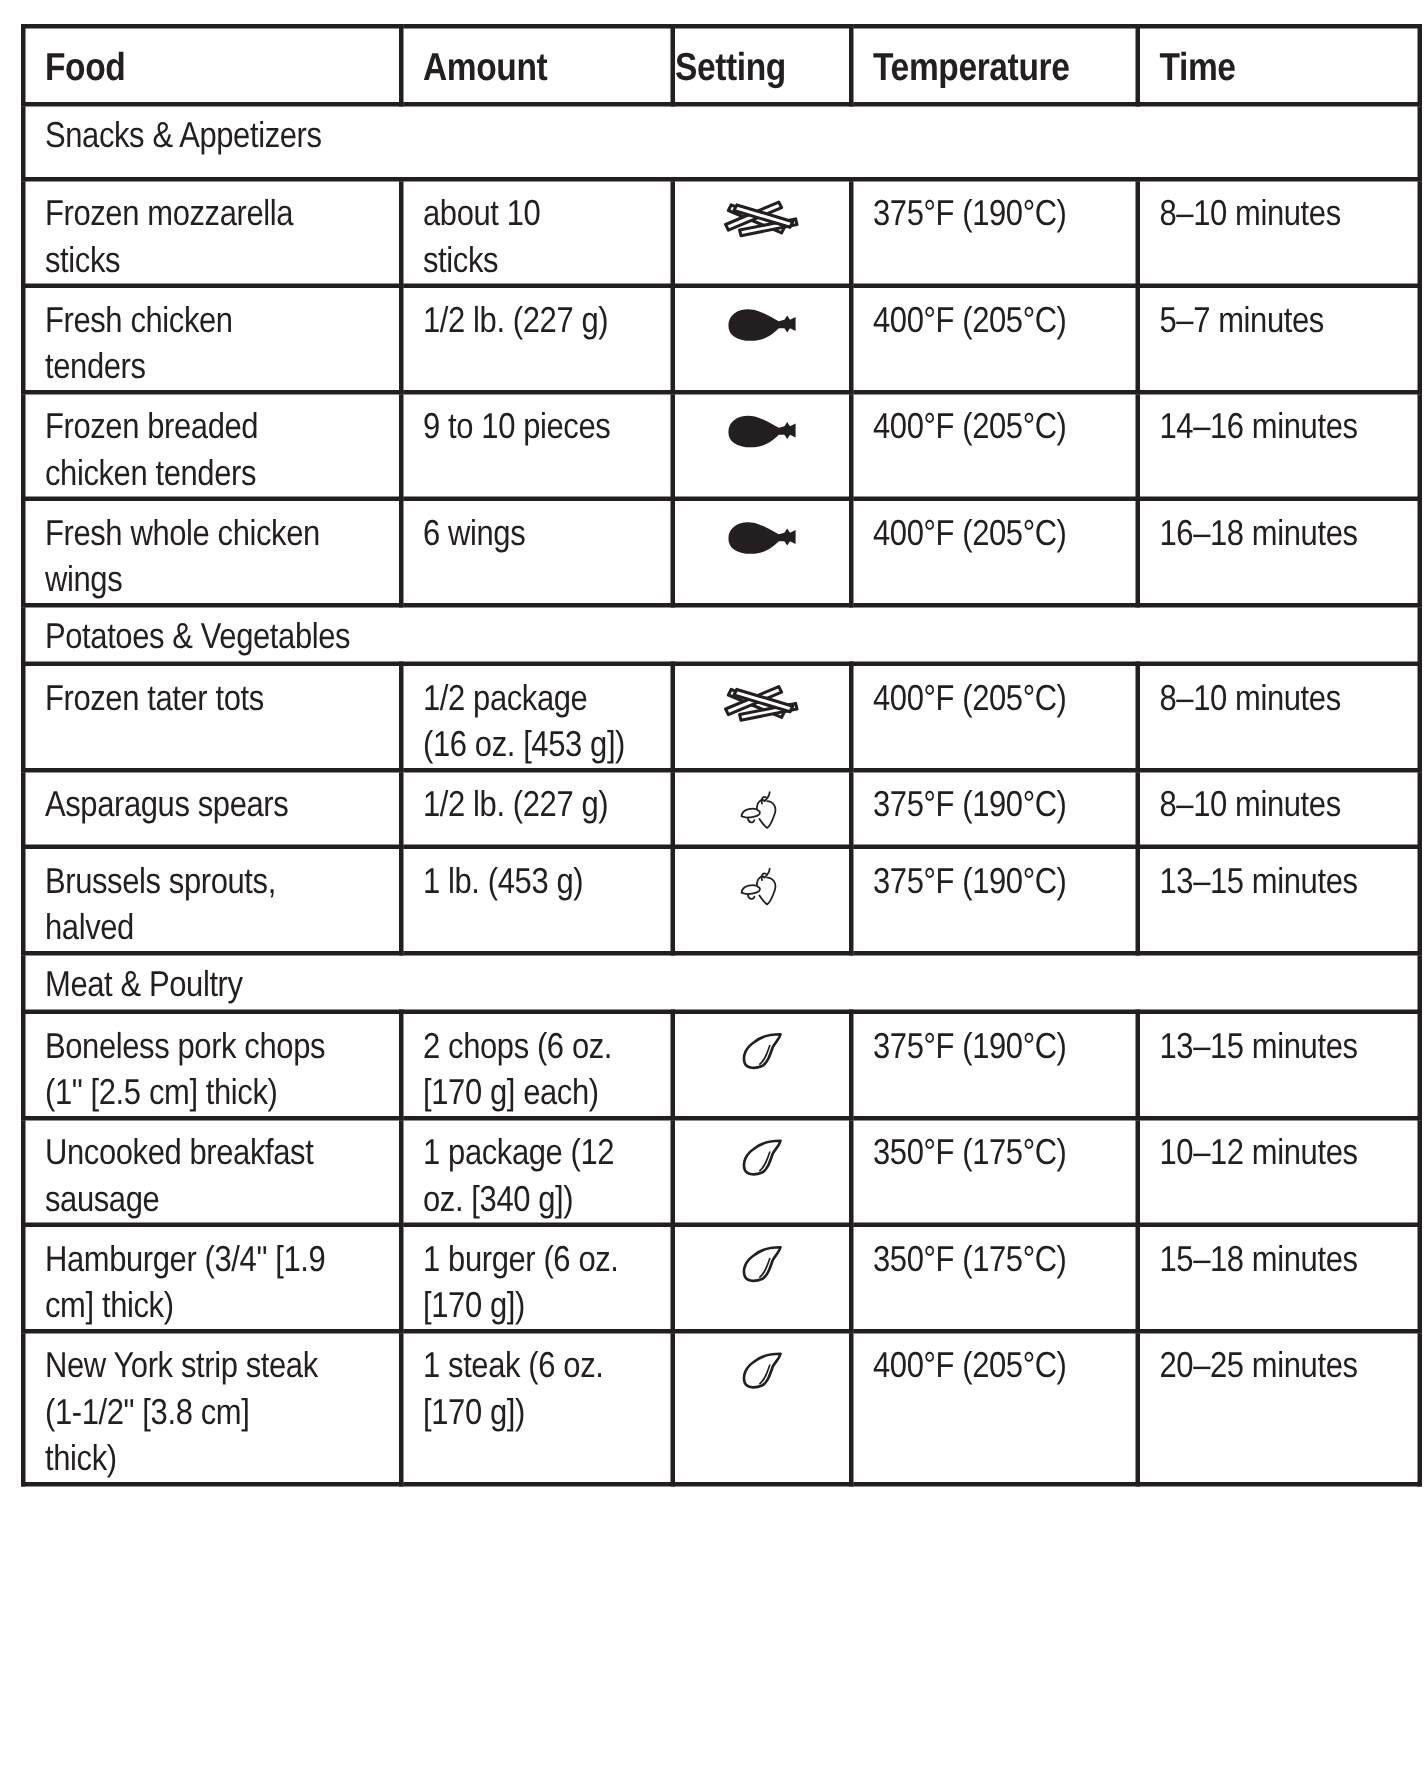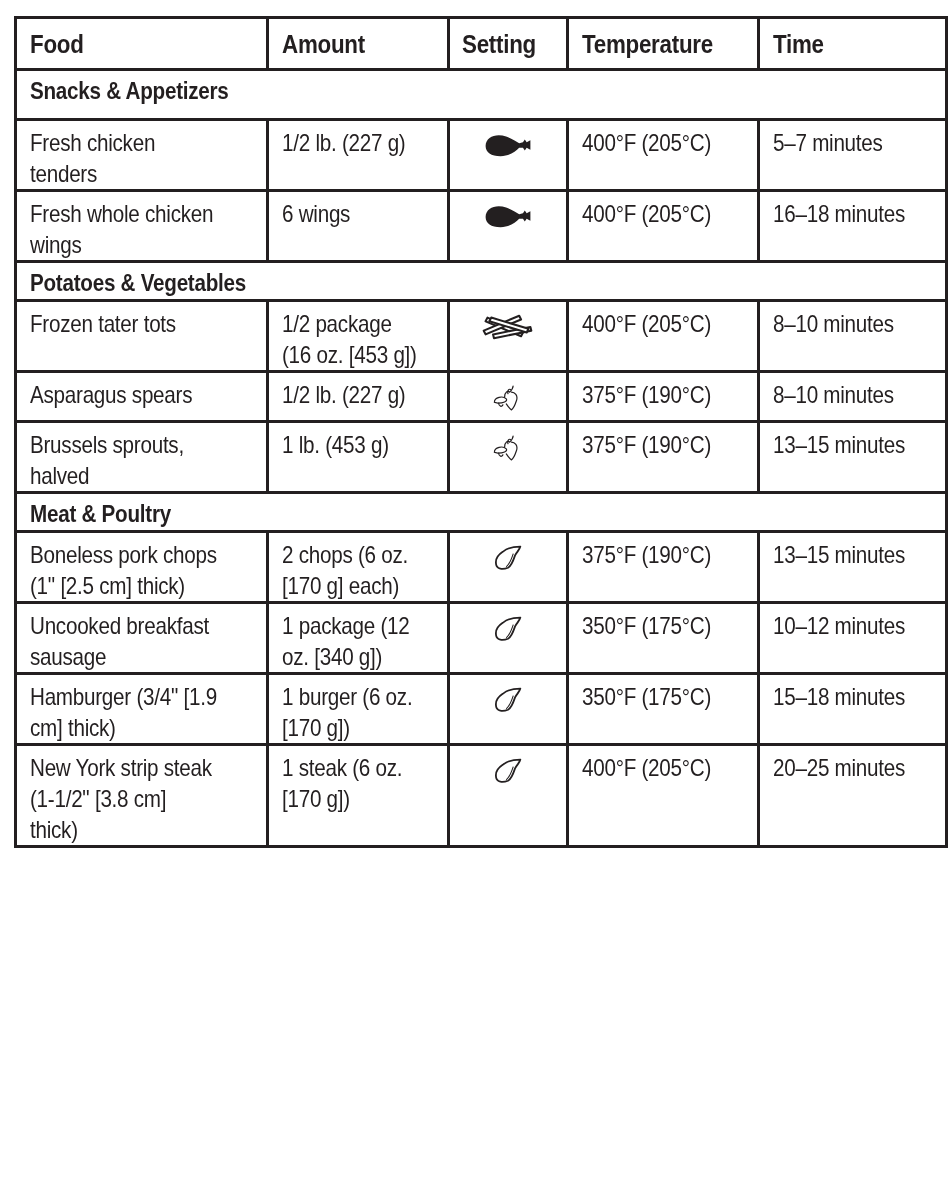--- a/index.html
+++ b/index.html
@@ -8,21 +8,21 @@
     position:absolute; left:14px; top:16px;
     width:931px; border-collapse:collapse; table-layout:fixed;
   }
   table.cook td, table.cook th {
     border:3px solid #231f20; vertical-align:top; text-align:left;
     padding:6px 0 0 13px; font-size:24px; line-height:31px;
     letter-spacing:-0.3px; font-weight:normal;
     transform-origin:left top;
   }
   table.cook th { font-weight:bold; font-size:26px; vertical-align:middle; padding-top:2px; }
-  table.cook td.cat { font-weight:bold; font-size:24px; padding-top:4px; vertical-align:top; }
+  table.cook td.cat { font-weight:normal; font-size:24px; padding-top:4px; vertical-align:top; }
   .narrow { display:inline-block; transform:scaleX(0.86); transform-origin:left top; white-space:nowrap; }
   table.cook td.icon { text-align:center; padding:10px 0 0 0; }
   .icon svg { display:inline-block; }
   col.c1 { width:252px; } col.c2 { width:181px; } col.c3 { width:119px; } col.c4 { width:191px; } col.c5 { width:188px; }
   tr.hdr { height:52px; }
   tr.cat1 { height:50px; }
   tr.cat2 { height:39px; }
   tr.r70 { height:70px; }
   tr.r50 { height:50px; }
   tr.r102 { height:102px; }
@@ -66,43 +66,73 @@
       <col class="c1">
       <col class="c2">
       <col class="c3">
       <col class="c4">
       <col class="c5">
     </colgroup>
   <thead>
     <tr class="hdr">
       <th><span class="narrow">Food</span></th>
       <th><span class="narrow">Amount</span></th>
-      <th style="padding-left:12px"><span class="narrow">Setting</span></th>
+      <th style="padding-left:0"><span class="narrow">Setting</span></th>
       <th><span class="narrow">Temperature</span></th>
       <th><span class="narrow">Time</span></th>
     </tr>
   </thead>
   <tbody id="tbody">
       <tr class="cat1">
         <td colspan="5" class="cat"><span class="narrow">Snacks &amp; Appetizers</span></td>
       </tr>
       <tr class="r70">
         <td>
+          <span class="narrow" style="display: block;">Frozen mozzarella</span>
+          <span class="narrow" style="display: block;">sticks</span>
+        </td>
+        <td>
+          <span class="narrow" style="display: block;">about 10</span>
+          <span class="narrow" style="display: block;">sticks</span>
+        </td>
+        <td class="icon"><span class="icon"><svg width="56" height="28">
+              <use href="#sym-fries"></use>
+            </svg></span></td>
+        <td><span class="narrow">375°F (190°C)</span></td>
+        <td><span class="narrow">8–10 minutes</span></td>
+      </tr>
+      <tr class="r70">
+        <td>
           <span class="narrow" style="display: block;">Fresh chicken</span>
           <span class="narrow" style="display: block;">tenders</span>
         </td>
         <td>
           <span class="narrow" style="display: block;">1/2 lb. (227 g)</span>
           <span class="narrow" style="display: block;"></span>
         </td>
         <td class="icon"><span class="icon"><svg width="54" height="28">
               <use href="#sym-poultry"></use>
             </svg></span></td>
         <td><span class="narrow">400°F (205°C)</span></td>
         <td><span class="narrow">5–7 minutes</span></td>
+      </tr>
+      <tr class="r70">
+        <td>
+          <span class="narrow" style="display: block;">Frozen breaded</span>
+          <span class="narrow" style="display: block;">chicken tenders</span>
+        </td>
+        <td>
+          <span class="narrow" style="display: block;">9 to 10 pieces</span>
+          <span class="narrow" style="display: block;"></span>
+        </td>
+        <td class="icon"><span class="icon"><svg width="54" height="28">
+              <use href="#sym-poultry"></use>
+            </svg></span></td>
+        <td><span class="narrow">400°F (205°C)</span></td>
+        <td><span class="narrow">14–16 minutes</span></td>
       </tr>
       <tr class="r70">
         <td>
           <span class="narrow" style="display: block;">Fresh whole chicken</span>
           <span class="narrow" style="display: block;">wings</span>
         </td>
         <td>
           <span class="narrow" style="display: block;">6 wings</span>
           <span class="narrow" style="display: block;"></span>
         </td>

